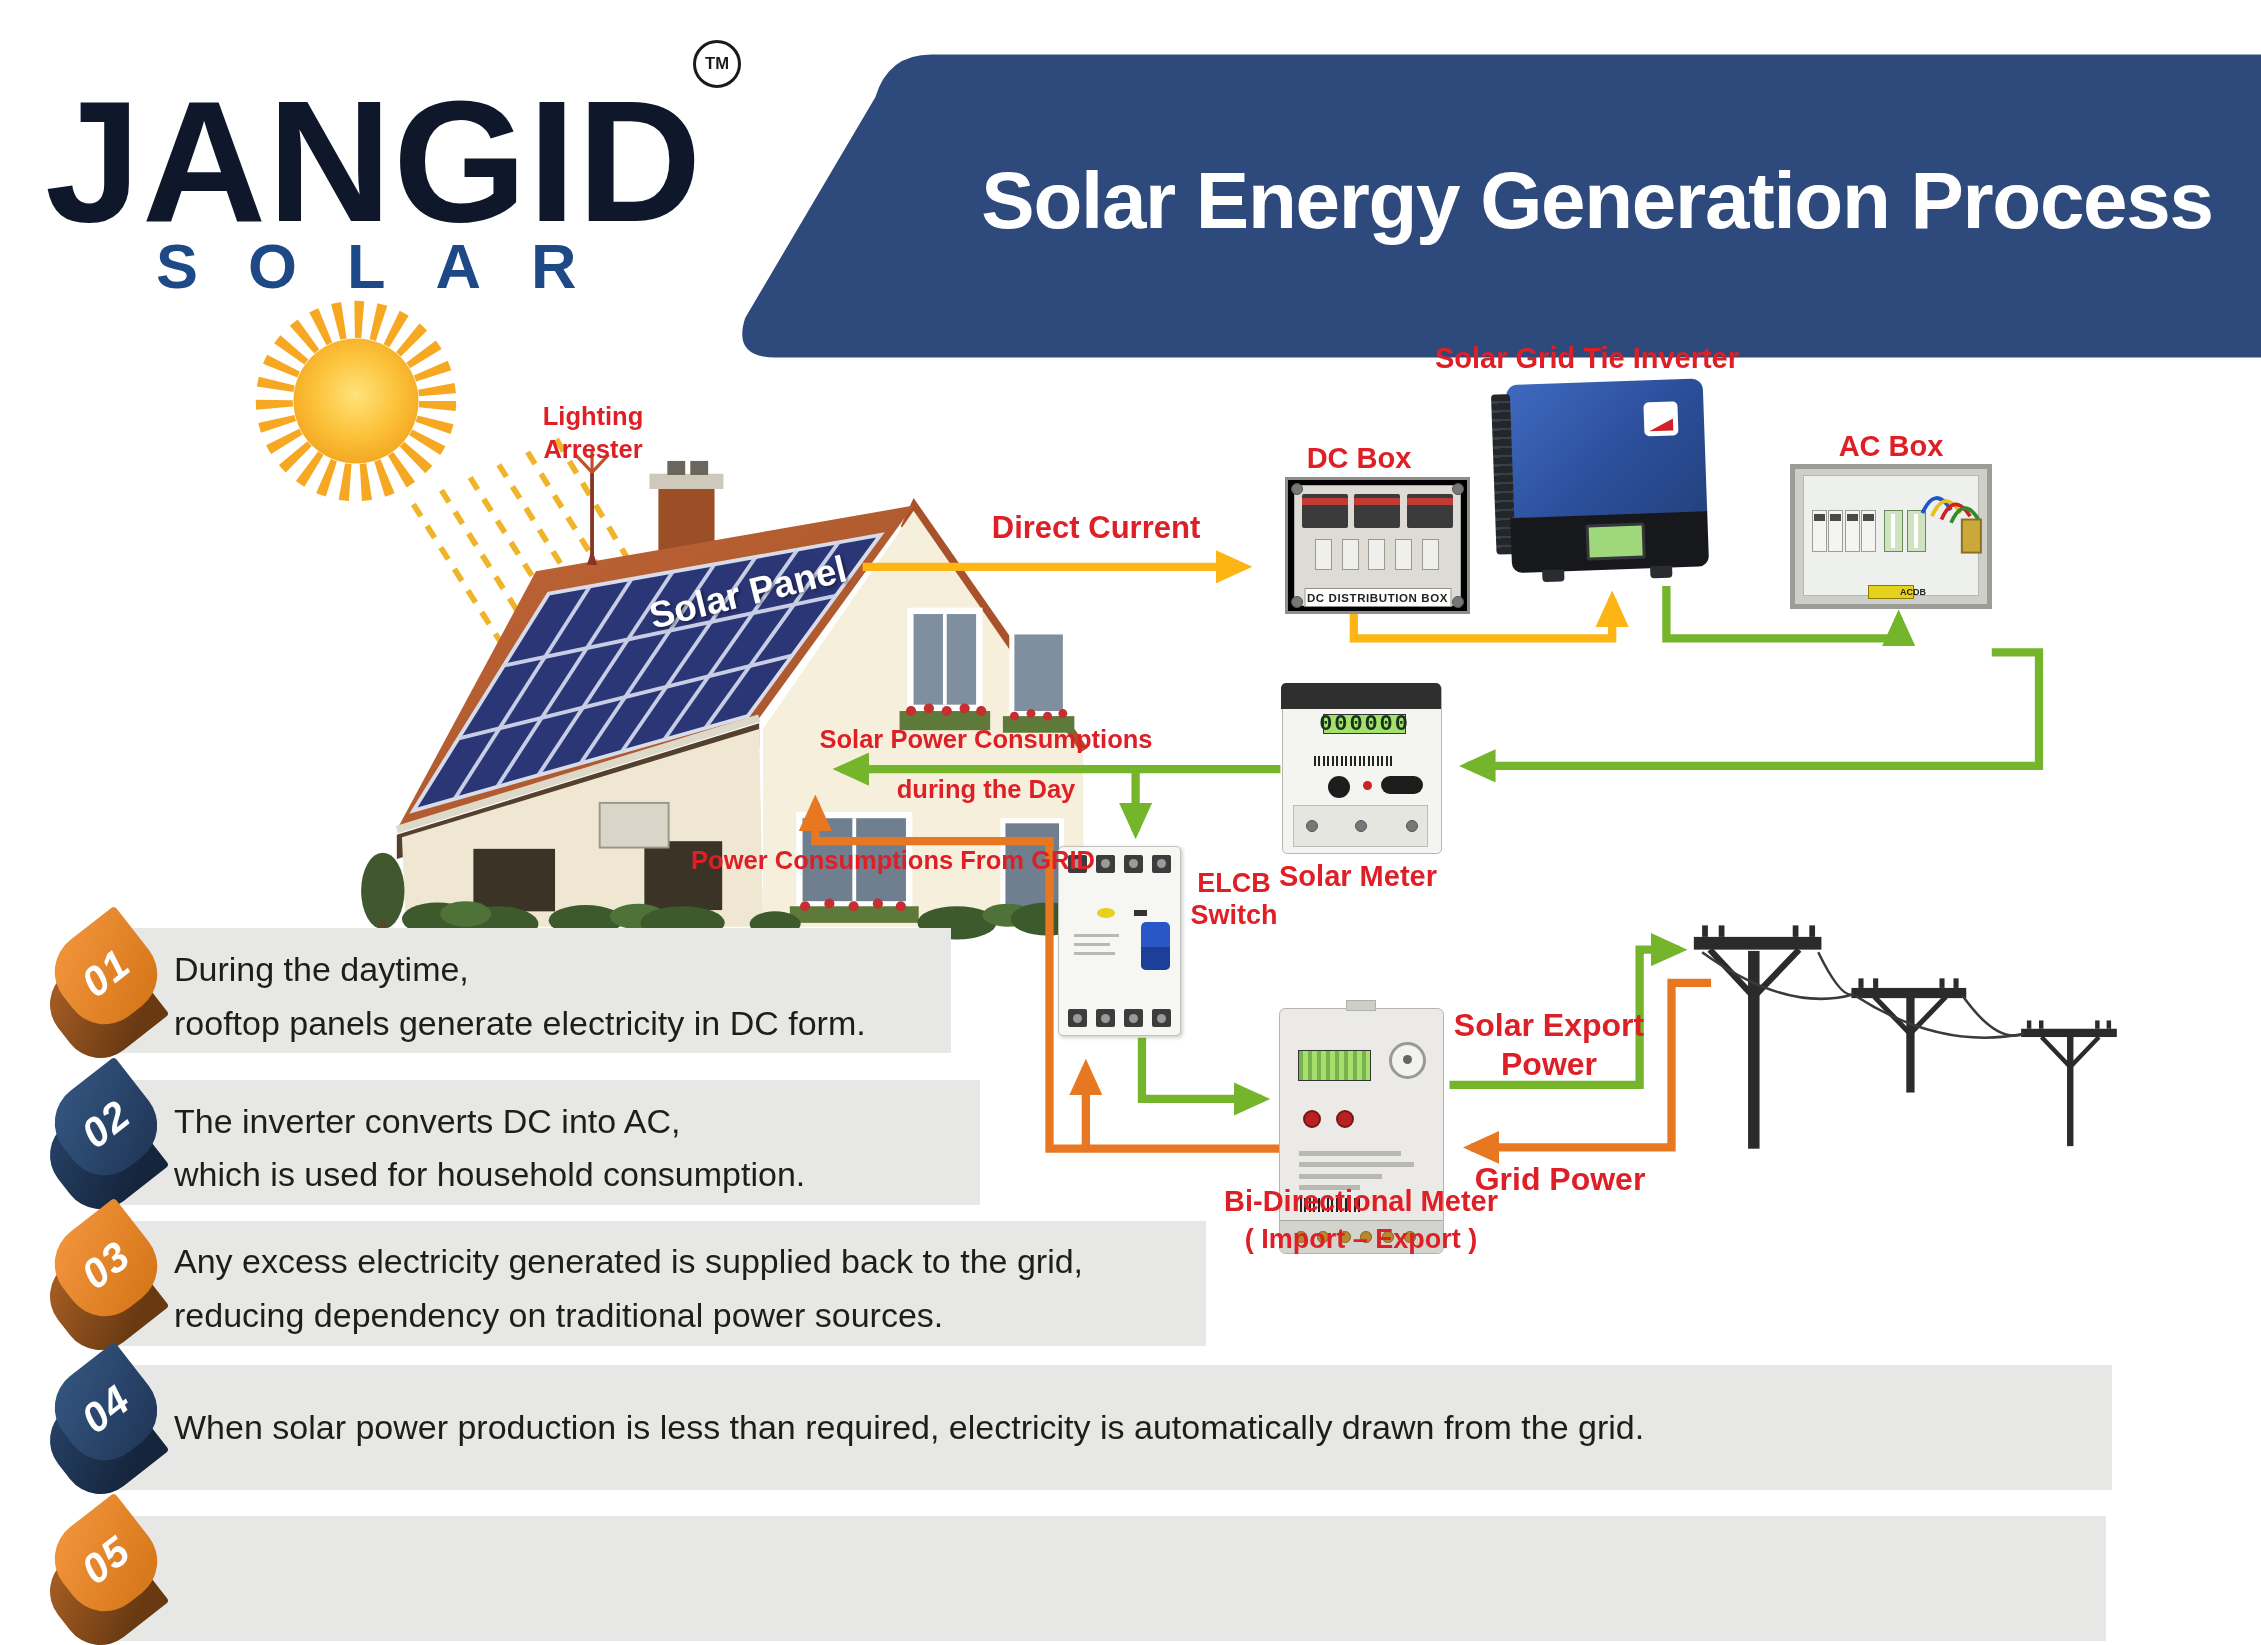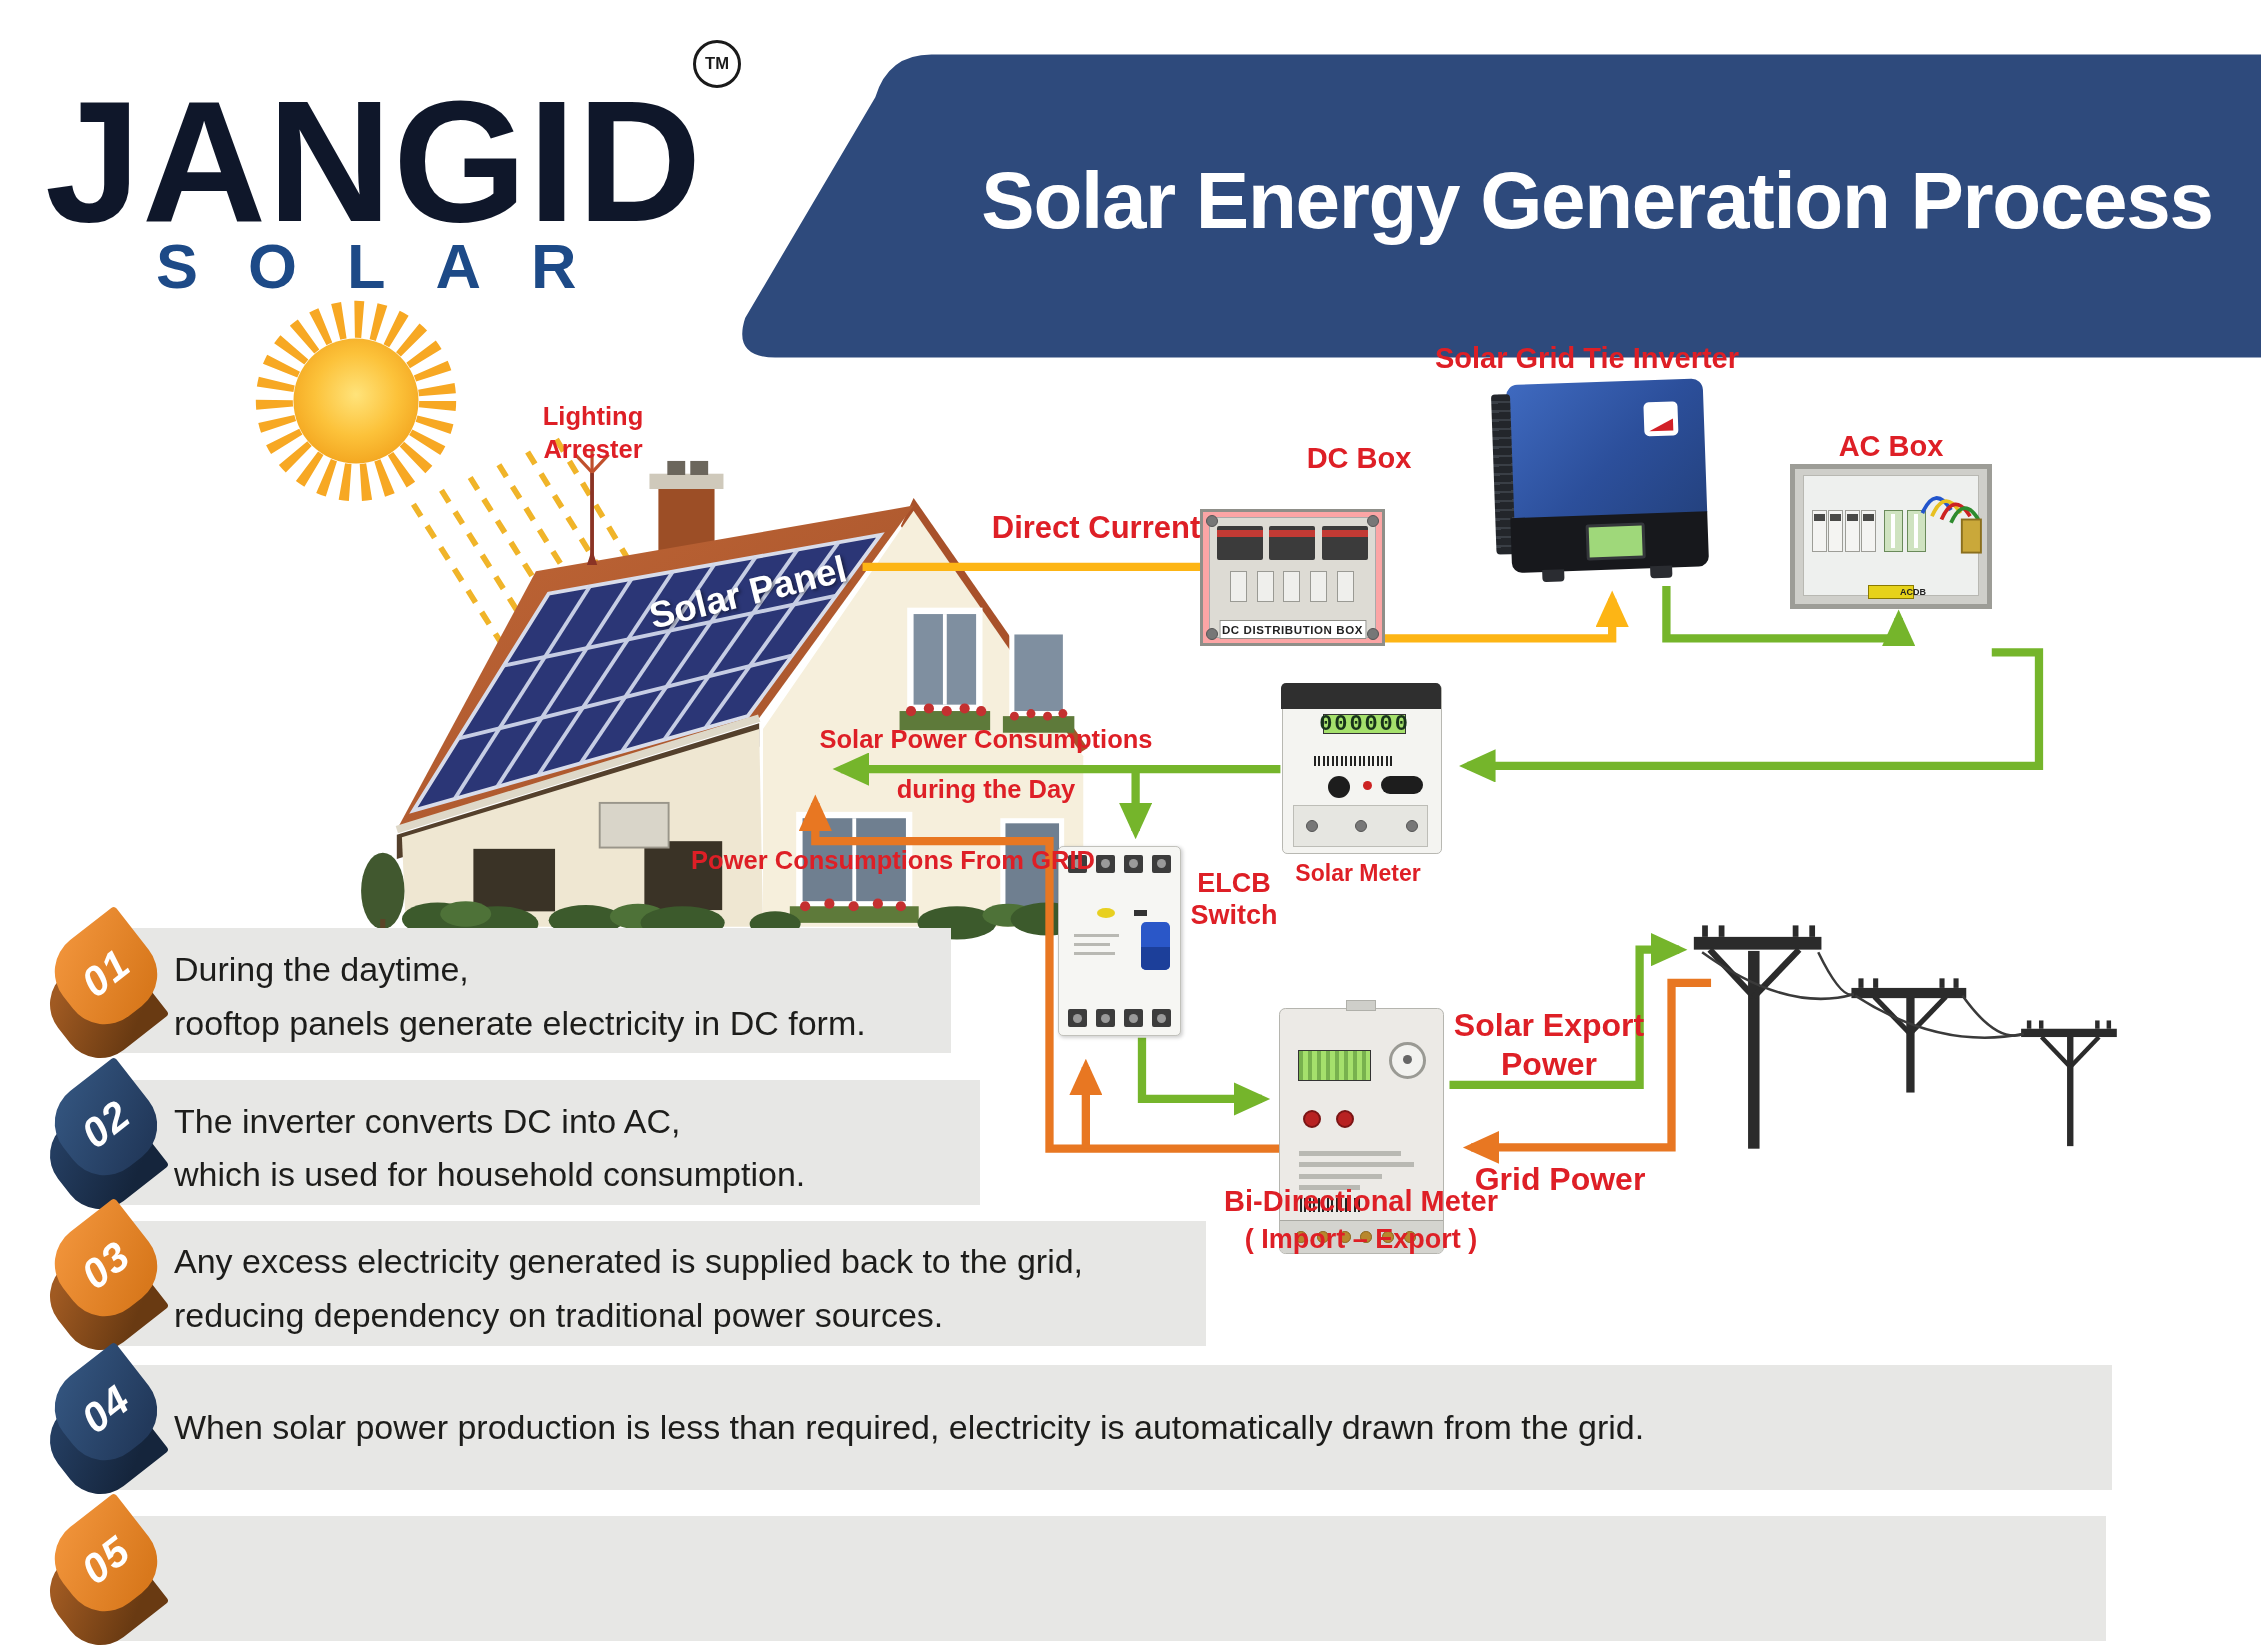--- a/index.html
+++ b/index.html
@@ -13,22 +13,22 @@
            border-radius:50%;display:flex;align-items:center;justify-content:center;
            font-size:16.6px;font-weight:bold;color:#1a1a1a;background:#fff;}
   .logo-sub{position:absolute;left:156px;top:235px;font-size:63px;font-weight:bold;
             color:#1d4a87;letter-spacing:50px;line-height:1;}
   .banner-title{position:absolute;left:932px;top:161px;width:1330px;text-align:center;
                 font-size:80px;font-weight:bold;color:#ffffff;letter-spacing:-1.3px;line-height:1;}
   
   .lbl{position:absolute;transform:translateX(-50%);color:#de1f26;font-weight:bold;
        text-align:center;white-space:nowrap;line-height:1.15;}
   
-  .dcbox{position:absolute;left:1200px;top:477px;width:185px;height:137px;background:#fca5a5;
-         border:3.8px solid #8f8f89;box-sizing:border-box;margin-top:32px;}
+  .dcbox{position:absolute;left:1285px;top:477px;width:185px;height:137px;background:#000000;
+         border:3.8px solid #8f8f89;box-sizing:border-box;}
   .dcbox .inner{position:absolute;left:6.4px;top:5.1px;right:6.4px;bottom:5.1px;background:#dddbd4;border:0.6px solid #aaa;}
   .breaker{position:absolute;width:46px;height:34px;background:#3b3b3b;border-radius:1.9px;}
   .breaker:before{content:"";position:absolute;left:0;top:3.8px;width:100%;height:7.7px;background:#c23a34;}
   .fuse{position:absolute;width:16.6px;height:31px;background:#efefec;border:1.3px solid #9a9a94;box-sizing:border-box;}
   .dc-strip{position:absolute;left:50%;bottom:3.8px;transform:translateX(-50%);width:147px;height:19px;
             background:#fff;border:1.3px solid #8f8f89;display:flex;align-items:center;justify-content:center;
             font-size:11.5px;font-weight:bold;color:#222;box-sizing:border-box;letter-spacing:0.6px;}
   .screw{position:absolute;width:10.2px;height:10.2px;border-radius:50%;background:#777;border:1.3px solid #555;}
   .inverter{position:absolute;left:1494px;top:382px;width:212px;height:195px;transform:rotate(-2deg);}
   .inv-vent{position:absolute;left:0;top:9px;width:19px;height:160px;background:
@@ -383,21 +383,21 @@
         <div class="stud" style="left:124px;"></div>
     </div>
   </div>
 
   <div class="lbl" style="left:593px;top:402px;font-size:25.5px;">Lighting</div>
   <div class="lbl" style="left:593px;top:435px;font-size:25.5px;">Arrester</div>
   <div class="lbl" style="left:1096px;top:510px;font-size:31px;">Direct Current</div>
   <div class="lbl" style="left:1359px;top:442px;font-size:29px;">DC Box</div>
   <div class="lbl" style="left:1587px;top:342px;font-size:29px;">Solar Grid Tie Inverter</div>
   <div class="lbl" style="left:1891px;top:430px;font-size:29px;">AC Box</div>
-  <div class="lbl" style="left:1358px;top:860px;font-size:23px;text-align:center;">Solar Meter</div>
+  <div class="lbl" style="left:1358px;top:860px;font-size:29px;text-align:center;">Solar Meter</div>
   <div class="lbl" style="left:1234px;top:868px;font-size:27px;">ELCB</div>
   <div class="lbl" style="left:1234px;top:900px;font-size:27px;">Switch</div>
   <div class="lbl" style="left:986px;top:725px;font-size:25.5px;">Solar Power Consumptions</div>
   <div class="lbl" style="left:986px;top:775px;font-size:25.5px;">during the Day</div>
   <div class="lbl" style="left:893px;top:846px;font-size:25.5px;">Power Consumptions From GRID</div>
   <div class="lbl" style="left:1549px;top:1007px;font-size:32px;">Solar Export</div>
   <div class="lbl" style="left:1549px;top:1046px;font-size:32px;">Power</div>
   <div class="lbl" style="left:1560px;top:1161px;font-size:32px;">Grid Power</div>
   <div class="lbl" style="left:1361px;top:1185px;font-size:29px;">Bi-Directional Meter</div>
   <div class="lbl" style="left:1361px;top:1224px;font-size:27px;">( Import – Export )</div>

